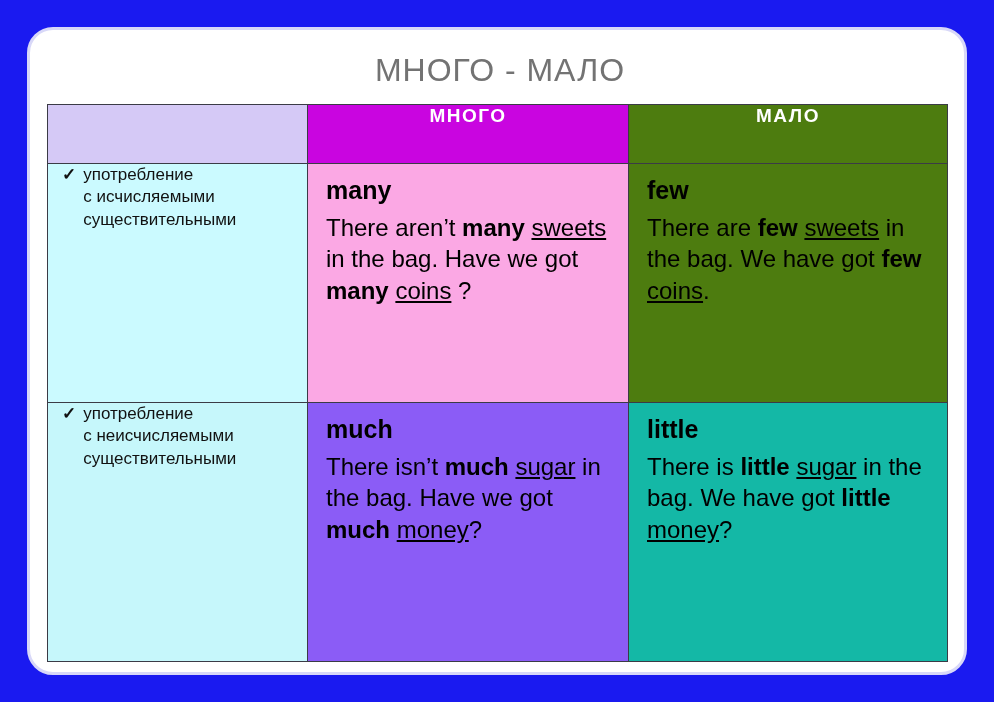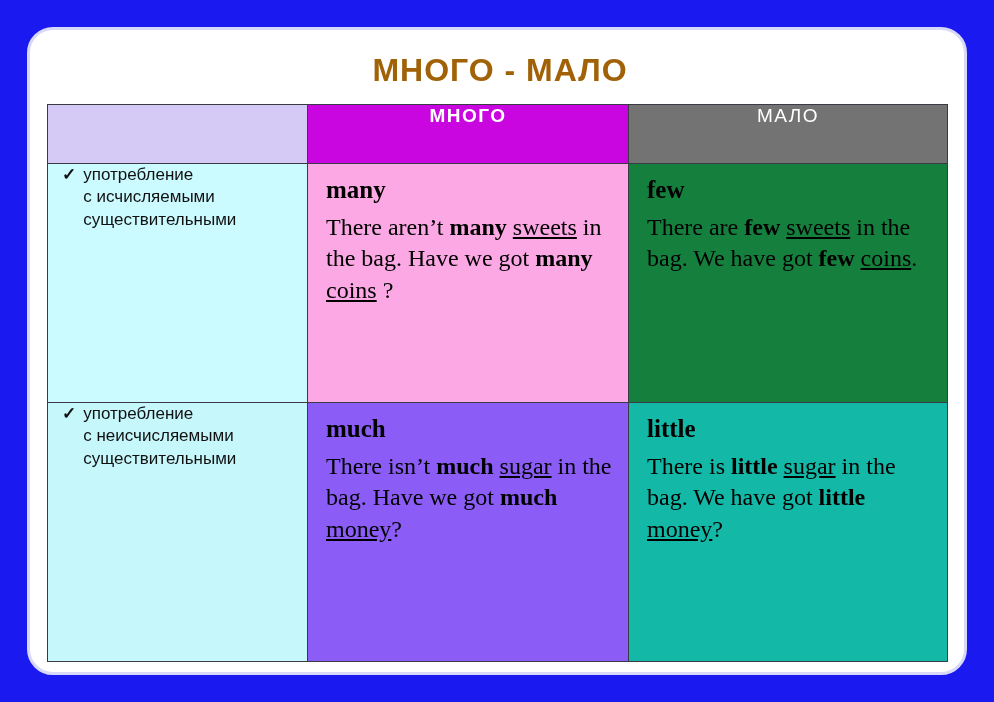--- a/index.html
+++ b/index.html
@@ -32,22 +32,22 @@
     box-sizing: border-box;
     overflow: hidden;
   }
   .title {
     position: absolute;
     left: 0;
     top: 22px;
     width: 940px;
     text-align: center;
     font-size: 32px;
-    font-weight: bold;
-    color: #a16207;
+    font-weight: normal;
+    color: #737373;
     letter-spacing: 1px;
     white-space: nowrap;
   }
   .grid {
     position: absolute;
     left: 17px;
     top: 74px;
     width: 900px;
     border-collapse: collapse;
     table-layout: fixed;
@@ -66,25 +66,25 @@
   .hdr-blank { background: #d5c9f6; }
   .hdr-mnogo {
     background: #c905e0;
     color: #ffffff;
     text-align: center;
     font-size: 19px;
     font-weight: bold;
     letter-spacing: 1.5px;
   }
   .hdr-malo {
-    background: #737373;
+    background: #4d7c0f;
     color: #ffffff;
     text-align: center;
     font-size: 19px;
-    font-weight: normal;
+    font-weight: bold;
     letter-spacing: 1.5px;
   }
 
   
   .note-cell-1 { background: #cbfaff; height: 238px; vertical-align: middle; }
   .note-cell-2 { background: #c6f7fb; height: 258px; vertical-align: middle; }
   .note {
     display: flex;
     align-items: flex-start;
     padding: 0 10px 0 14px;
@@ -96,25 +96,25 @@
     font-size: 17px;
     font-weight: bold;
     margin-right: 7px;
     line-height: 1.32;
     color: #111111;
   }
   .note .note-text { white-space: pre-line; }
 
   
   .cell-many   { background: #fba8e4; }
-  .cell-few    { background: #15803d; }
+  .cell-few    { background: #4d7c0f; }
   .cell-much   { background: #8b5cf6; }
   .cell-little { background: #14b8a6; }
 
-  .ex { padding: 13px 12px 10px 18px; color: #000000; font-family: Liberation Serif, serif; }
+  .ex { padding: 13px 12px 10px 18px; color: #000000; }
   .ex .kw {
     font-size: 25px;
     font-weight: bold;
     margin-bottom: 9px;
     line-height: 1.05;
   }
   .ex .sent {
     font-size: 24px;
     line-height: 1.30;
   }

